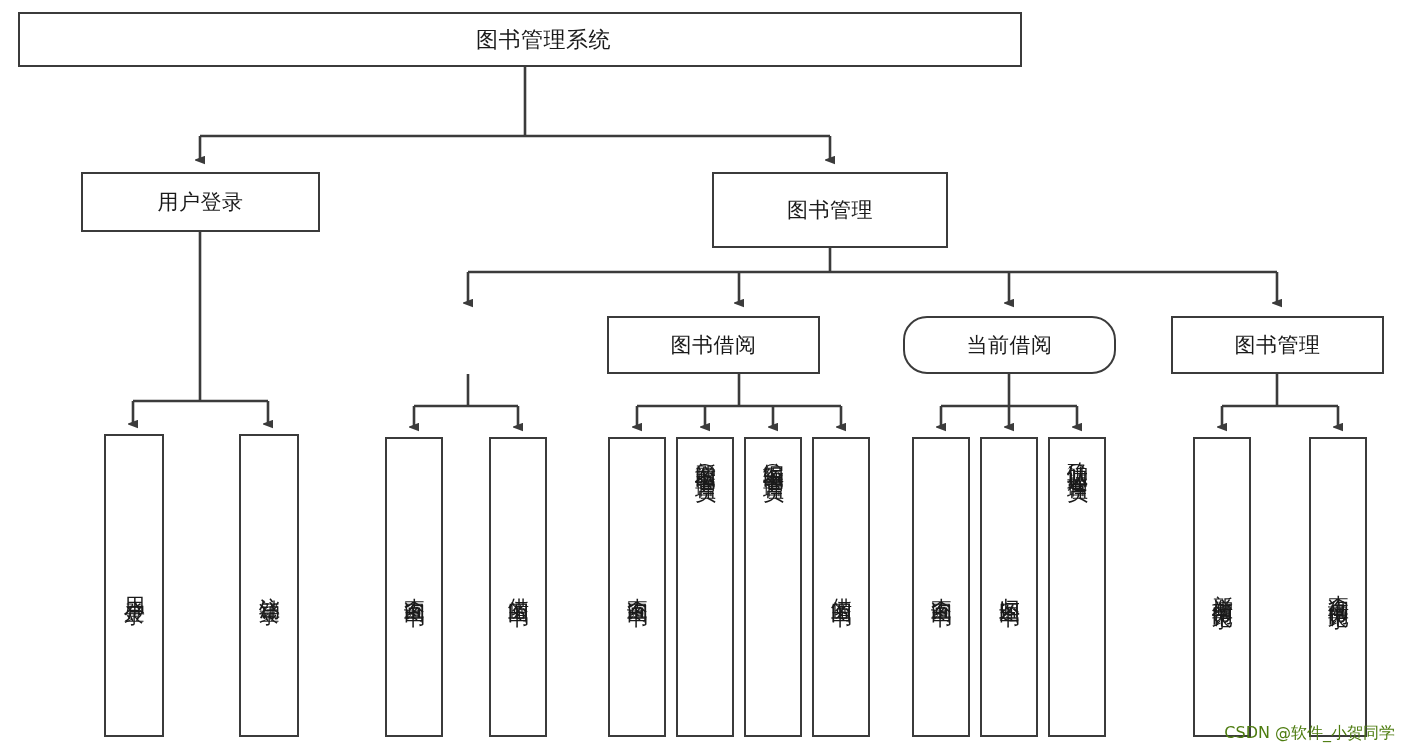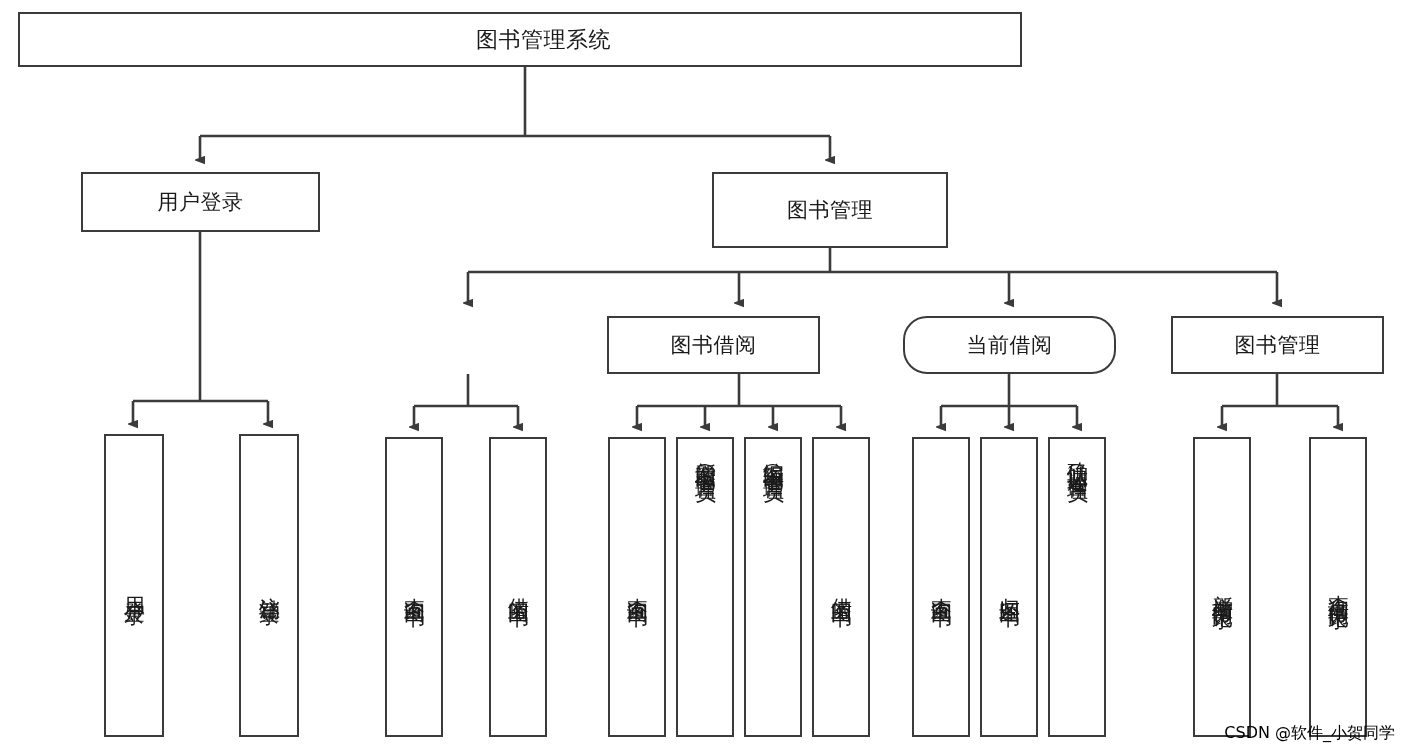--- a/index.html
+++ b/index.html
@@ -61,21 +61,21 @@
   .node.vert.center-v {
     align-items: center;
     padding-top: 0;
   }
   #node-root .label { font-size: 22px; }
   .watermark {
     position: absolute;
     right: 10px;
     bottom: 3px;
     font-size: 16px;
-    color: #000000;
+    color: #4d7c0f;
     white-space: nowrap;
     font-family: "DejaVu Sans", "Liberation Sans", sans-serif;
   }
 </style>
 </head>
 <body>
 
 <div id="diagram-root">
 
   <svg class="connectors" viewBox="0 0 1405 747">

